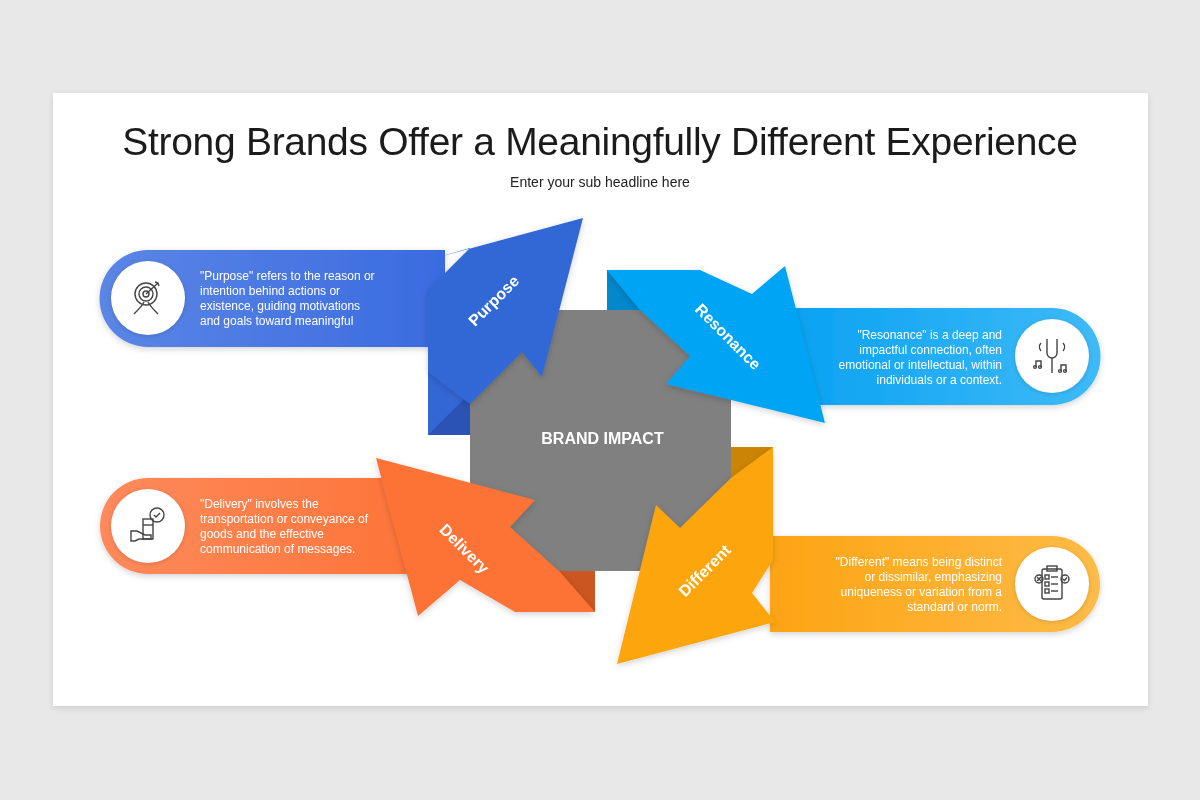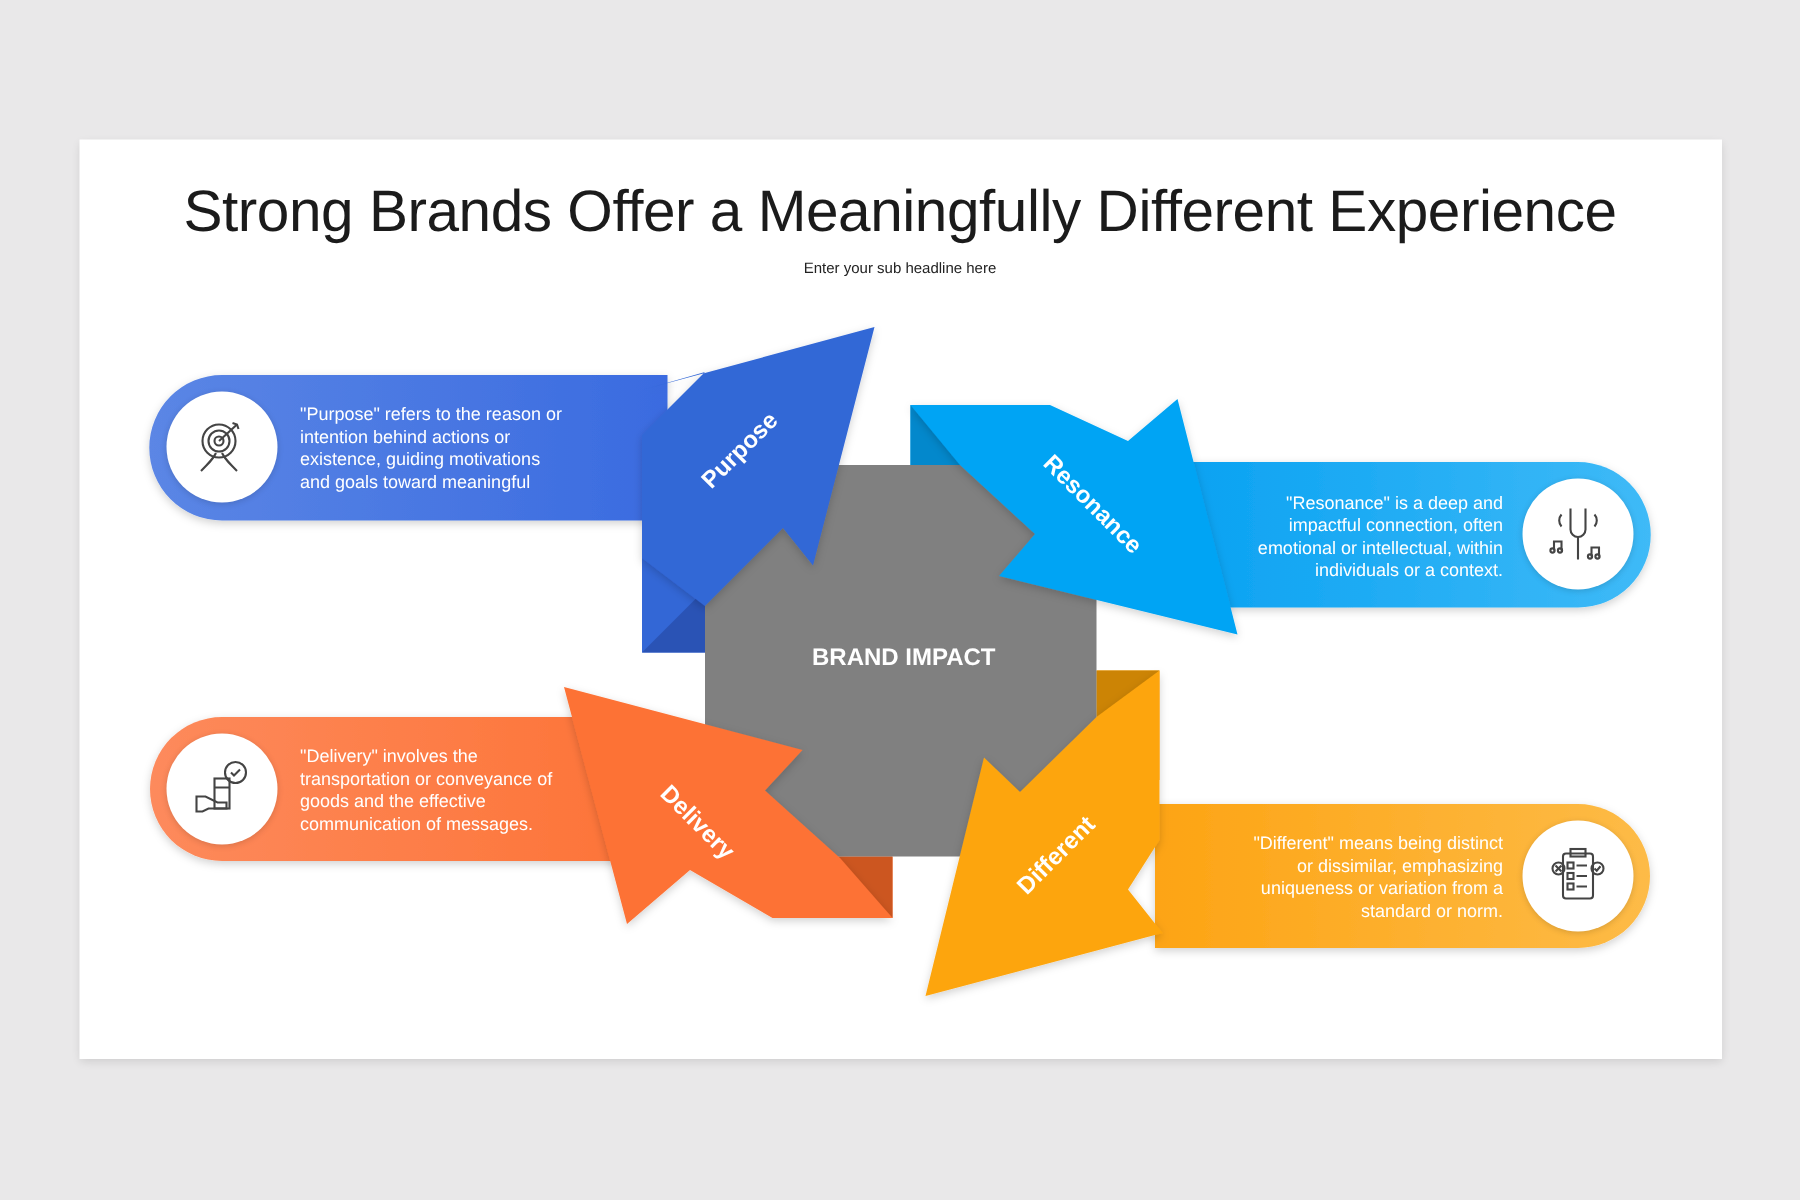--- a/index.html
+++ b/index.html
@@ -1,19 +1,19 @@
 <!DOCTYPE html>
 <html><head>
 <meta charset="utf-8">
 <style>
   html,body{margin:0;padding:0;}
   body{width:1200px;height:800px;background:#e9e8e9;position:relative;overflow:hidden;font-family:"Liberation Sans",sans-serif;}
   .slide{position:absolute;left:53px;top:93px;width:1095px;height:613px;background:#ffffff;box-shadow:0 2px 6px rgba(0,0,0,0.12);}
   .title{position:absolute;left:0;top:120px;width:1200px;text-align:center;font-size:39px;color:#1b1b1b;letter-spacing:-0.3px;font-family:"Liberation Sans",sans-serif;}
-  .subtitle{position:absolute;left:0;top:174px;width:1200px;text-align:center;font-size:10px;color:#222;}
+  .subtitle{position:absolute;left:0;top:174px;width:1200px;text-align:center;font-size:14px;color:#222;}
   svg.diagram{position:absolute;left:0;top:0;}
   .pill-text{position:absolute;color:#fff;font-size:12px;line-height:15px;}
   .pill-text.right{text-align:right;}
   .icon-circle{position:absolute;width:74px;height:74px;border-radius:50%;background:#fff;box-shadow:0 1px 4px rgba(0,0,0,0.15);display:flex;align-items:center;justify-content:center;}
   .label-rot{position:absolute;color:#fff;font-weight:bold;font-size:16px;white-space:nowrap;transform-origin:center center;}
   .center-label{position:absolute;left:470px;top:430px;width:265px;text-align:center;color:#fff;font-weight:bold;font-size:16px;}
 </style>
 </head>
 <body>
 

